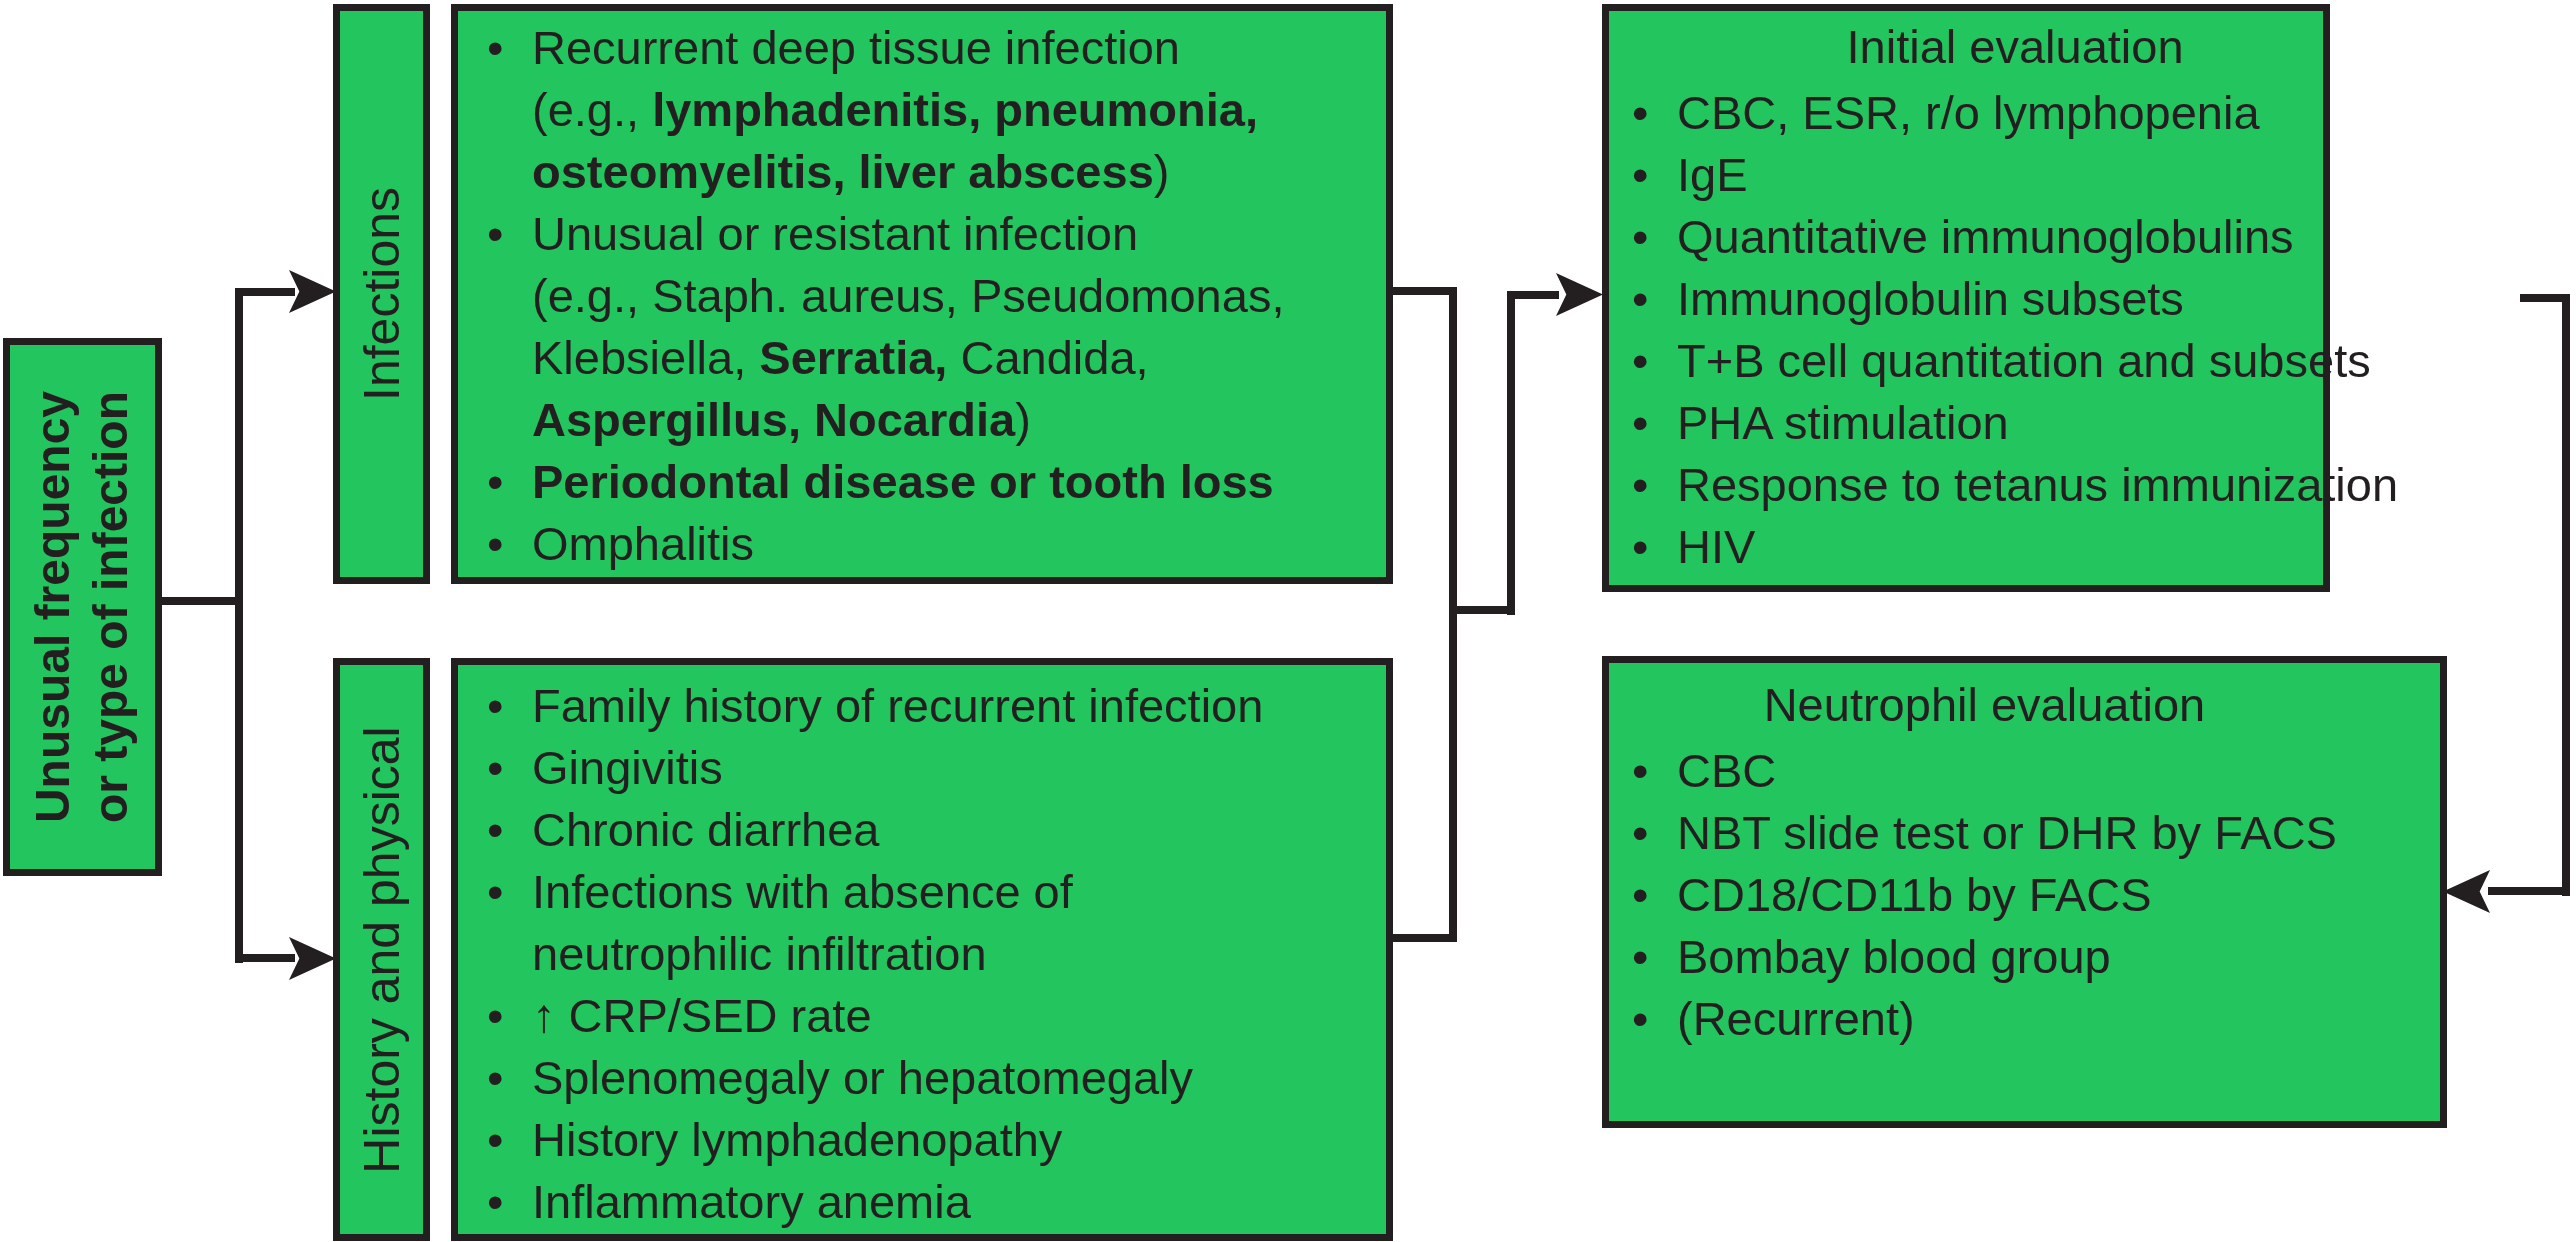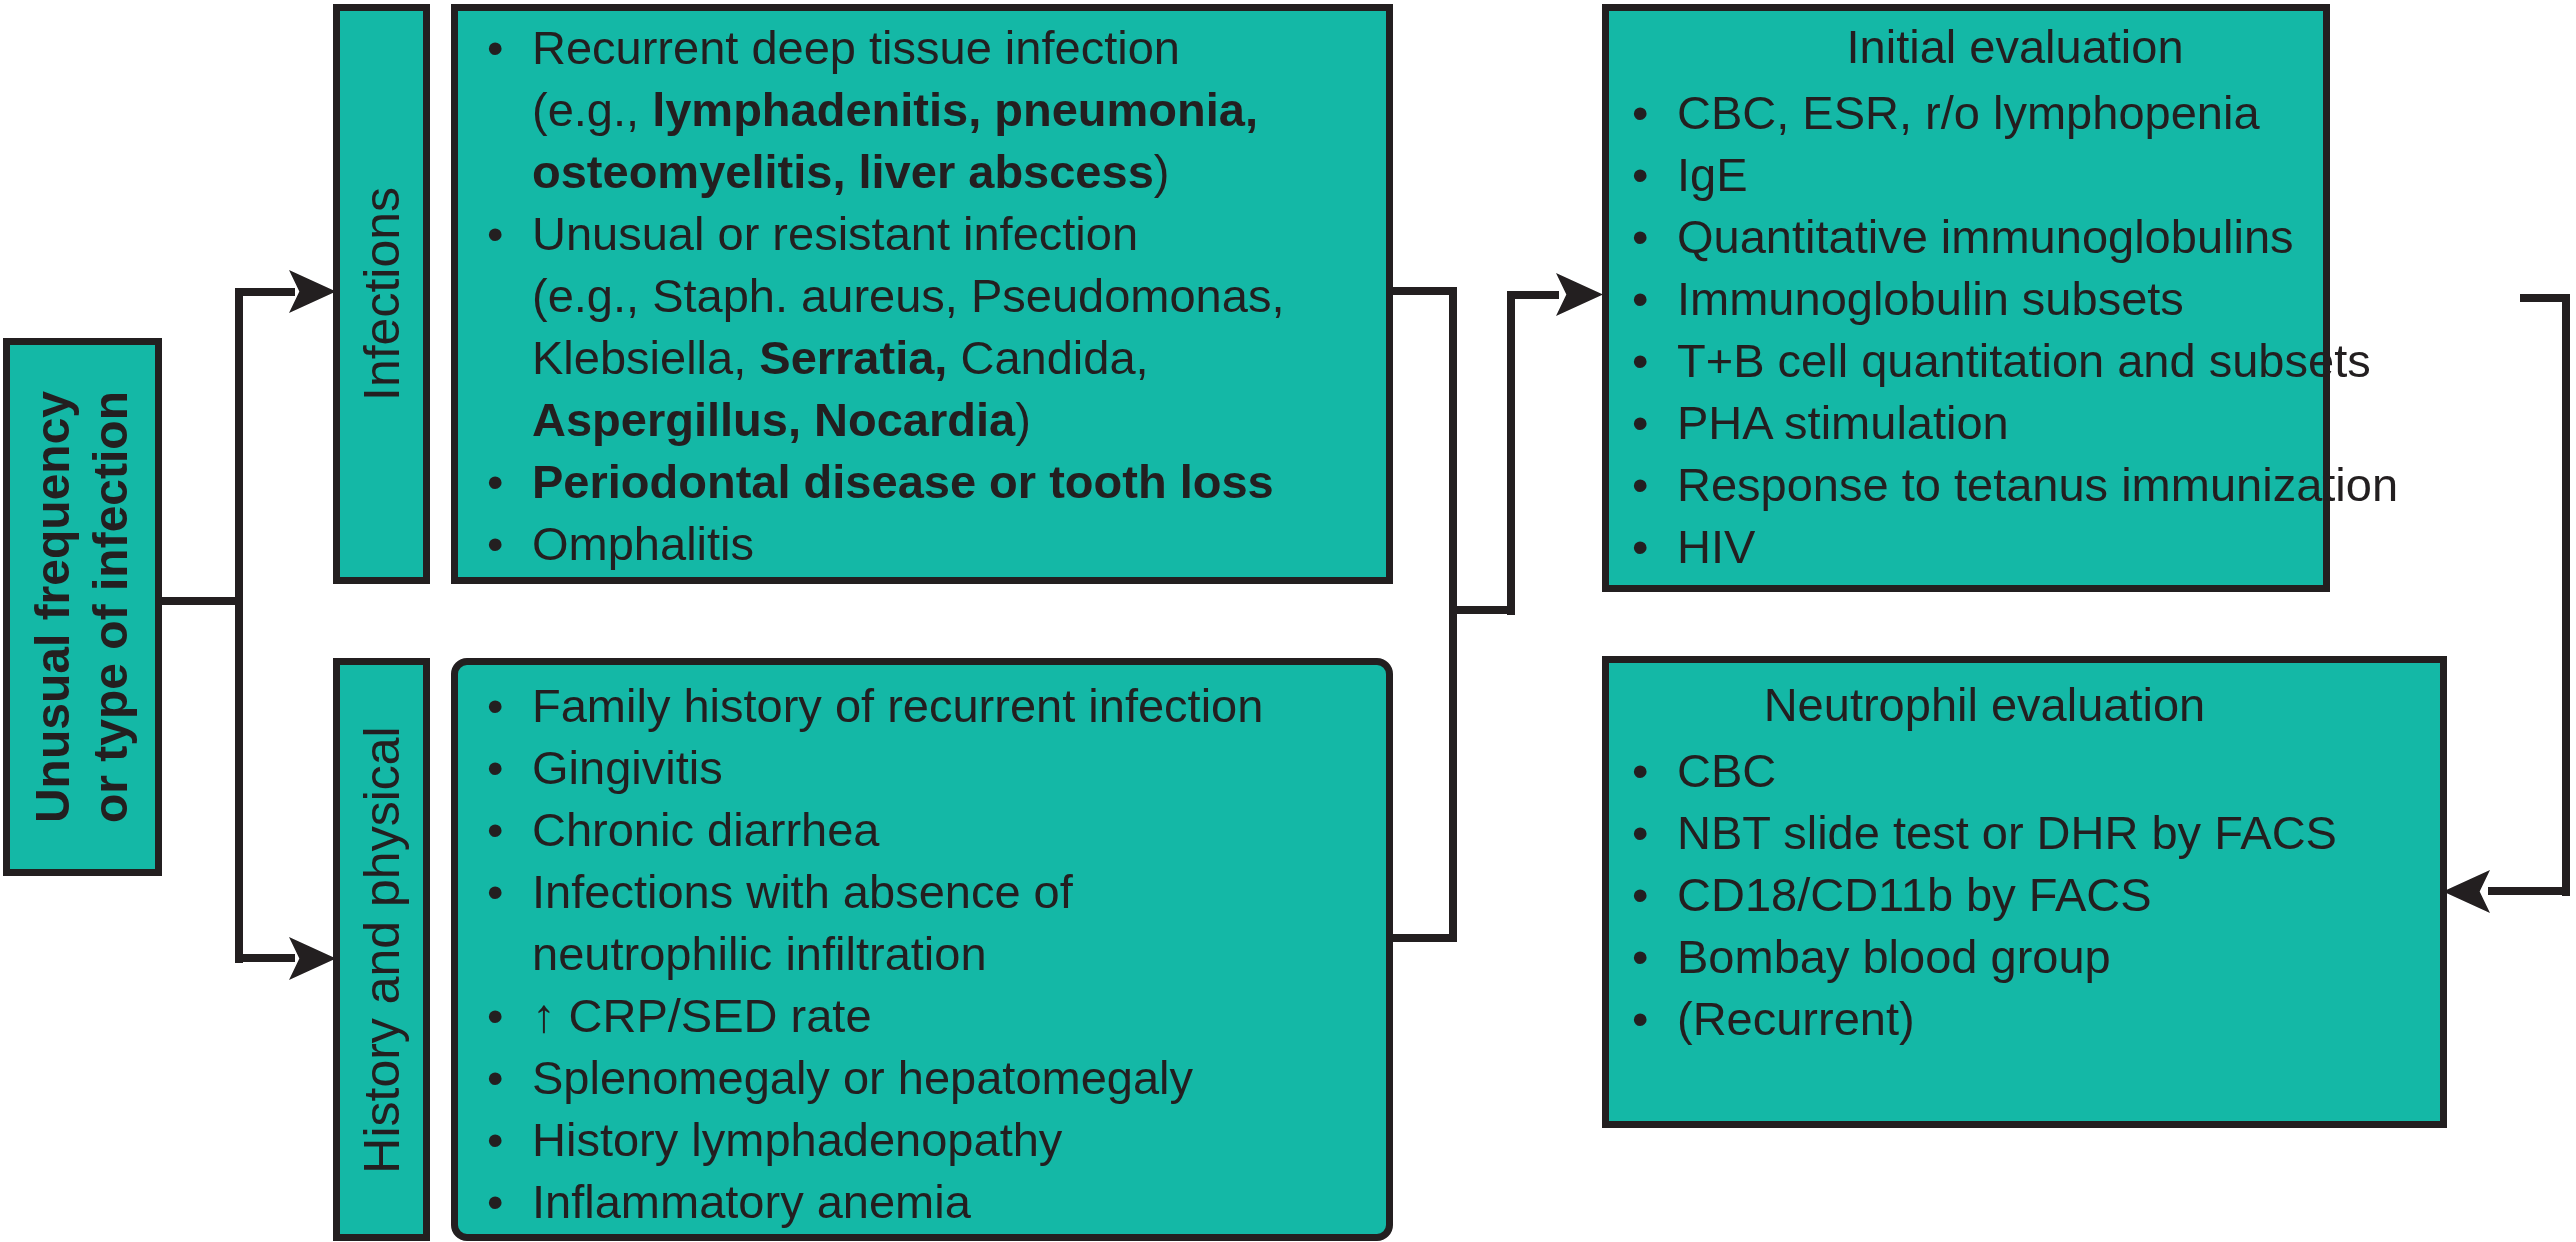--- a/index.html
+++ b/index.html
@@ -1,18 +1,18 @@
 <!DOCTYPE html>
 <html><head>
 <meta charset="utf-8">
 <style>
   html,body{margin:0;padding:0;background:#ffffff;}
   #stage{position:relative;width:2576px;height:1243px;background:#ffffff;overflow:hidden;
          font-family:"Liberation Sans", sans-serif;color:#231f20;}
-  .box{position:absolute;background:#14b8a6;border:7.8px solid #231f20;box-sizing:border-box;}
+  .box{position:absolute;background:#22c55e;border:7.8px solid #231f20;box-sizing:border-box;}
   .conn{position:absolute;background:#231f20;}
   .arrow-right{position:absolute;background:#231f20;
                clip-path:polygon(0 0,100% 50%,0 100%,22% 50%);}
   .arrow-left{position:absolute;background:#231f20;
               clip-path:polygon(100% 0,0 50%,100% 100%,78% 50%);}
   .vwrap{position:absolute;inset:0;display:flex;align-items:center;justify-content:center;}
   .vtext{transform:rotate(-90deg);white-space:nowrap;font-size:50px;}
   .root-label{transform:rotate(-90deg);white-space:nowrap;font-weight:bold;font-size:48px;
               line-height:58px;text-align:center;}
   .panel{position:absolute;box-sizing:border-box;}
@@ -65,21 +65,21 @@
         <div class="line"><span class="bullet">•</span><span>Omphalitis</span></div>
       </div>
   </div>
 
   <div class="box" style="left:333px;top:658px;width:97px;height:583px;">
     <div class="vwrap">
       <div class="vtext">History and physical</div>
     </div>
   </div>
 
-  <div class="box" style="left:451px;top:658px;width:942px;height:583px;border-radius:16px;">
+  <div class="box" style="left:451px;top:658px;width:942px;height:583px;">
     <div class="panel pad-hist">
         <div class="line"><span class="bullet">•</span><span>Family history of recurrent infection</span></div>
         <div class="line"><span class="bullet">•</span><span>Gingivitis</span></div>
         <div class="line"><span class="bullet">•</span><span>Chronic diarrhea</span></div>
         <div class="line"><span class="bullet">•</span><span>Infections with absence of</span></div>
         <div class="line"><span class="bullet"></span><span>neutrophilic infiltration</span></div>
         <div class="line"><span class="bullet">•</span><span>↑ CRP/SED rate</span></div>
         <div class="line"><span class="bullet">•</span><span>Splenomegaly or hepatomegaly</span></div>
         <div class="line"><span class="bullet">•</span><span>History lymphadenopathy</span></div>
         <div class="line"><span class="bullet">•</span><span>Inflammatory anemia</span></div>

